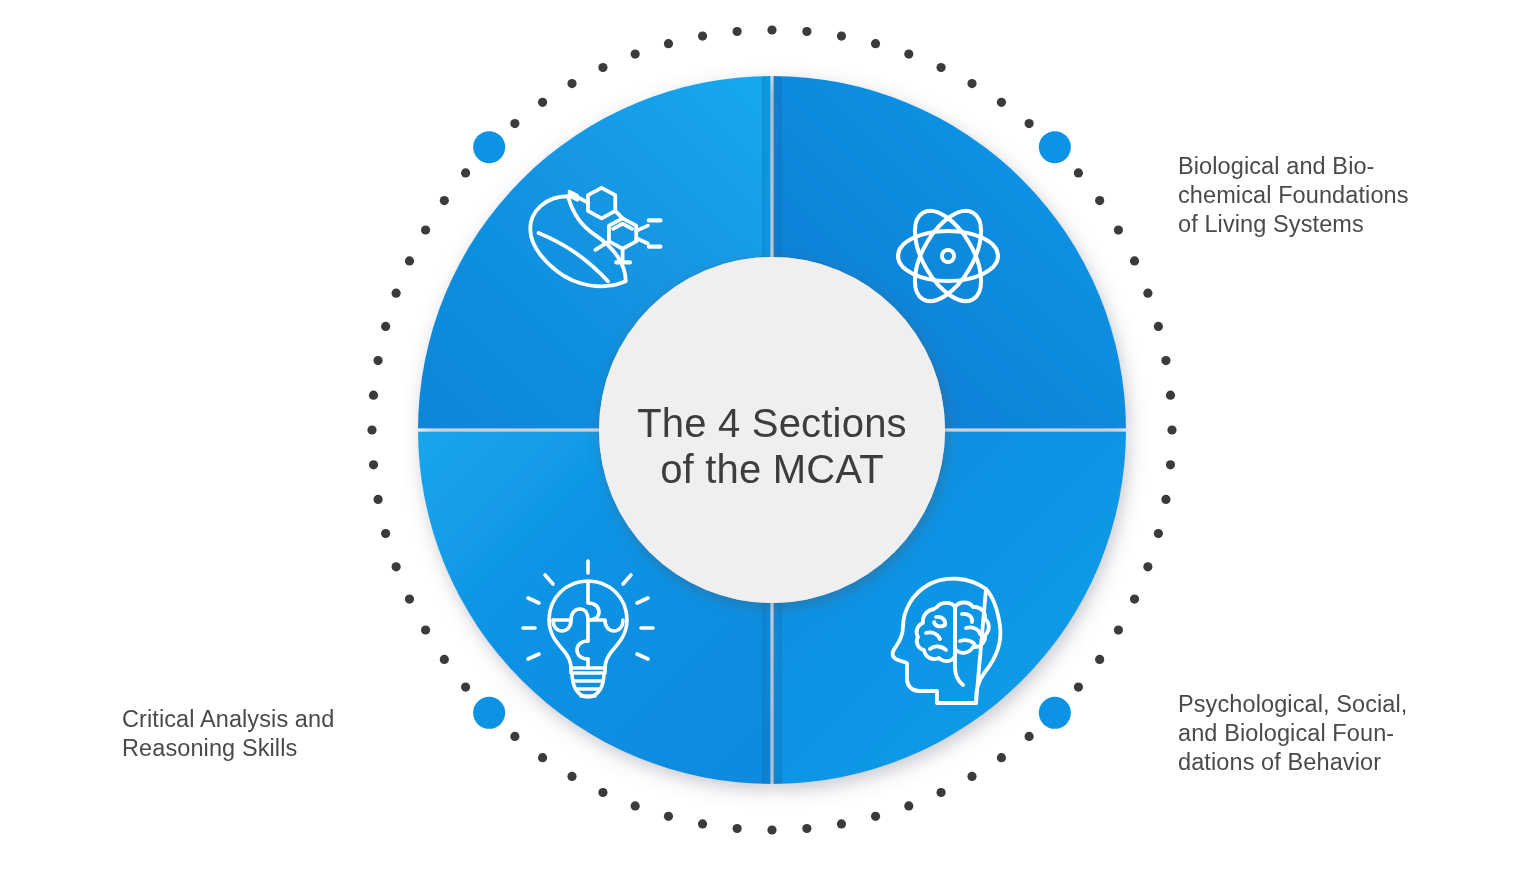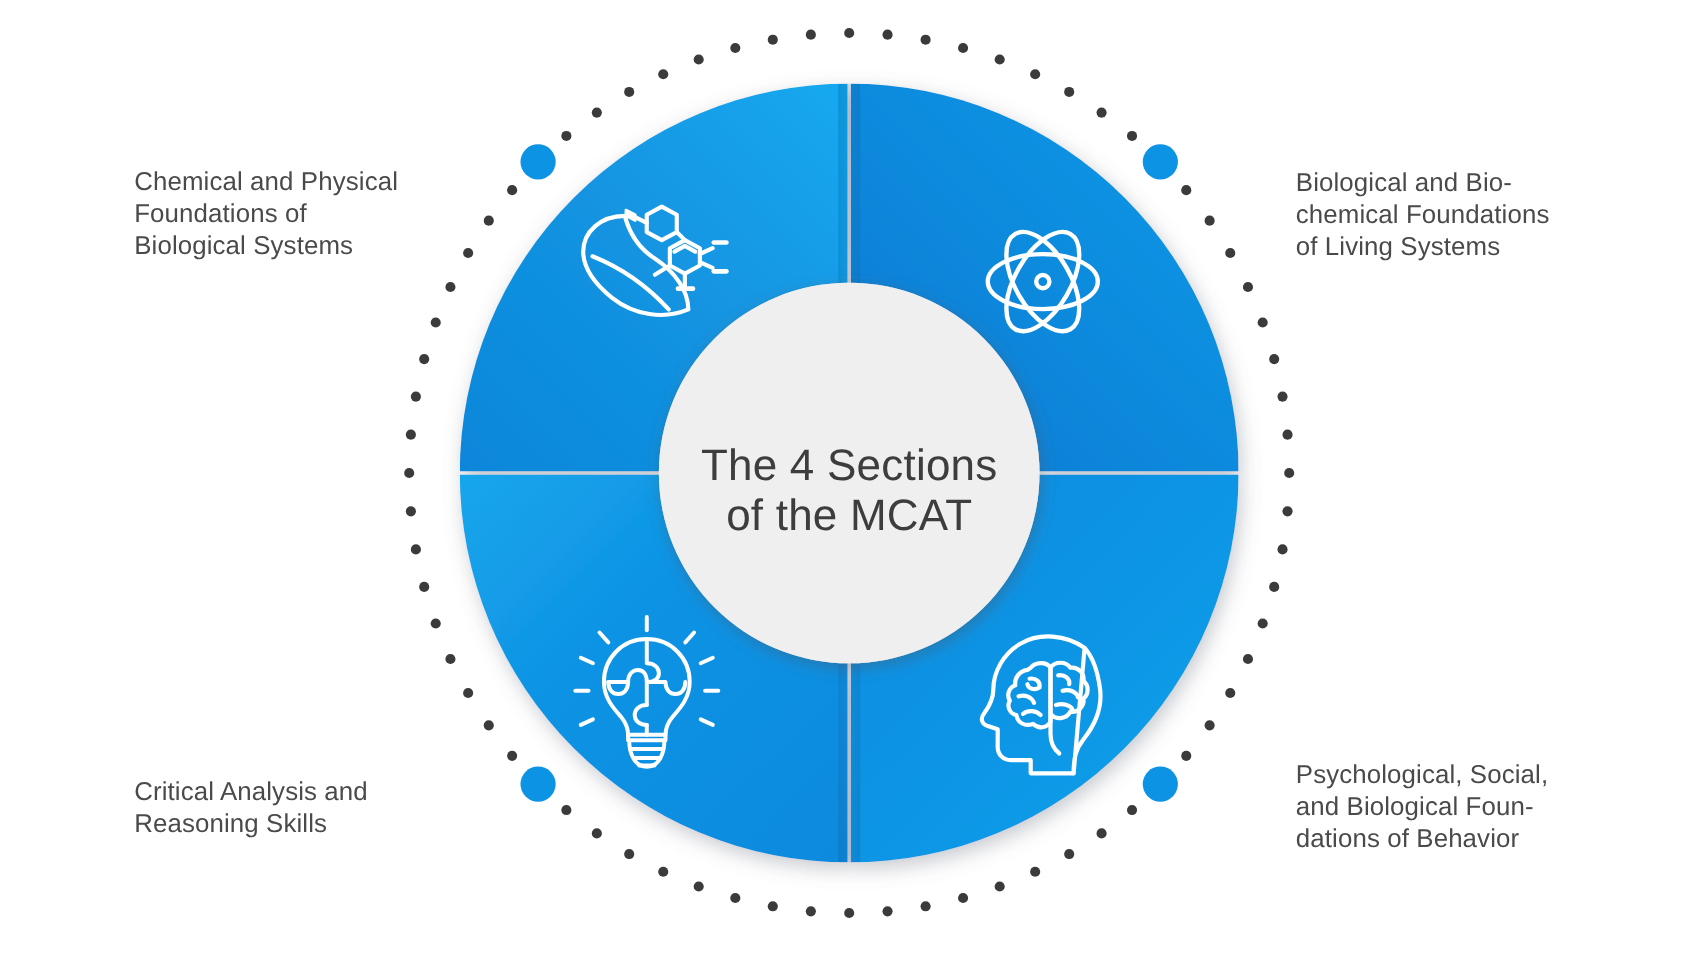--- a/index.html
+++ b/index.html
@@ -310,23 +310,20 @@
           <circle cx="696.84" cy="131.16" r="16" fill="#0d93e4"></circle>
           <circle cx="131.16" cy="696.84" r="16" fill="#0d93e4"></circle>
           <circle cx="696.84" cy="696.84" r="16" fill="#0d93e4"></circle>
         </g>
     </svg>
 
     <div class="center-text" style="left:240px; top:384px; width:348px;">The 4 Sections
 of the MCAT</div>
   </div>
 
-  <div class="label left" id="label-top-left">Chemical and Physical
-Foundations of
-Biological Systems</div>
 
   <div class="label right" id="label-top-right">Biological and Bio-
 chemical Foundations
 of Living Systems</div>
 
   <div class="label left" id="label-bottom-left">Critical Analysis and
 Reasoning Skills</div>
 
   <div class="label right" id="label-bottom-right">Psychological, Social,
 and Biological Foun-

